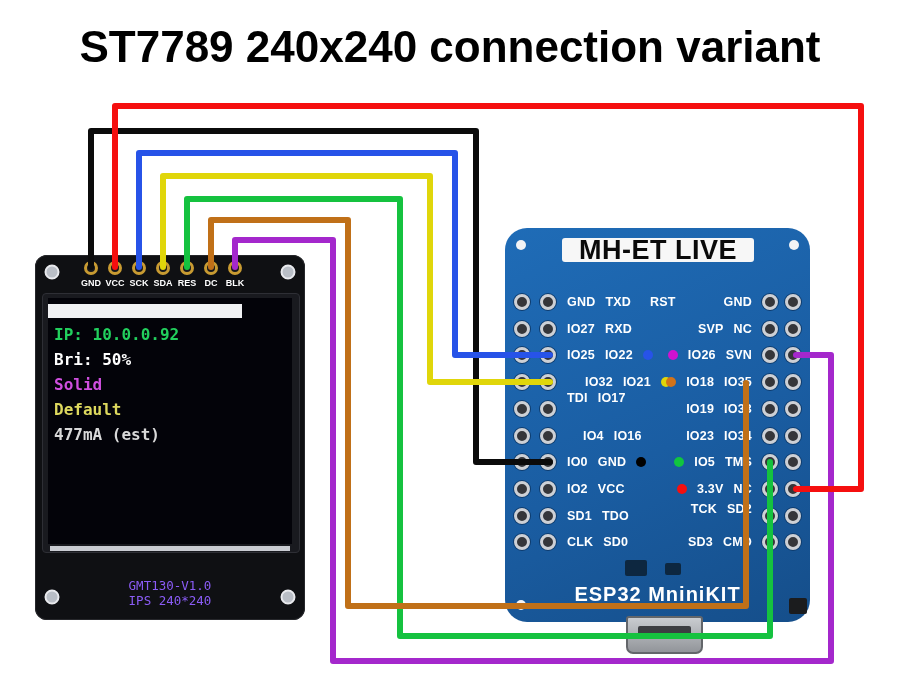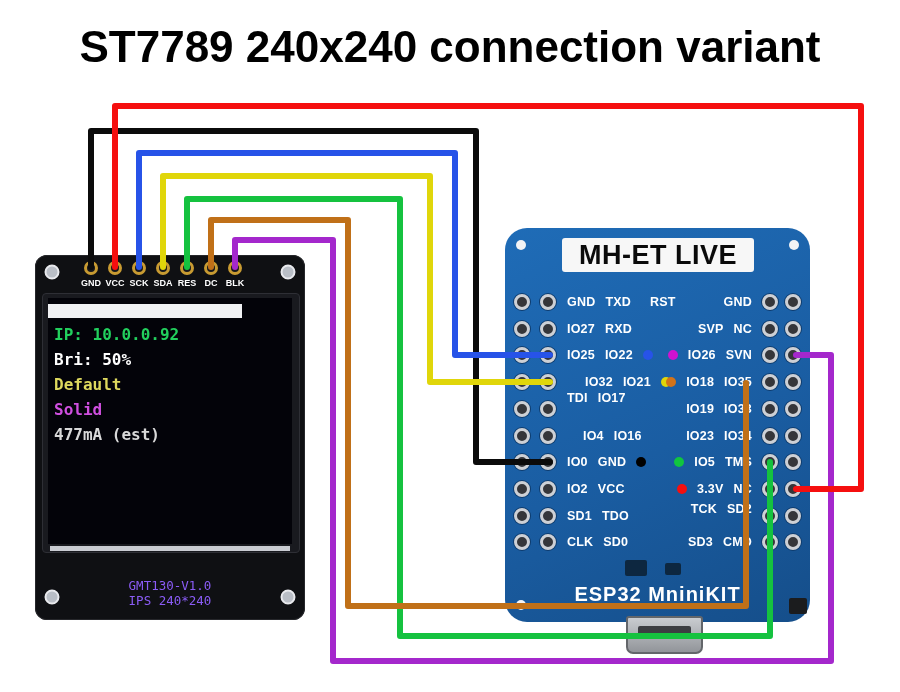--- a/index.html
+++ b/index.html
@@ -16,21 +16,21 @@
   .screen-frame{position:absolute;left:7px;top:38px;width:256px;height:258px;background:#191a1f;border-radius:4px;border:1px solid #2e2f35;}
   .screen{position:absolute;left:13px;top:43px;width:244px;height:246px;background:#030309;overflow:hidden;}
   .screen-bar{position:absolute;left:0;top:6px;width:194px;height:14px;background:#f0f1f3;}
   .screen-lines{position:absolute;left:6px;top:24px;right:16px;}
   .screen-line{font-family:"DejaVu Sans Mono",monospace;font-size:16px;font-weight:bold;line-height:25px;white-space:pre;}
   .glass-edge{position:absolute;left:15px;top:291px;width:240px;height:5px;background:#c9ccd2;}
   .display-foot{position:absolute;left:0;bottom:12px;width:100%;text-align:center;color:#8b5cf6;font-family:"DejaVu Sans Mono",monospace;font-size:12.5px;line-height:15px;}
 
   
   .esp32{position:absolute;left:505px;top:228px;width:305px;height:394px;background:linear-gradient(155deg,#1f6cb7 0%,#1a5da2 55%,#154e8a 100%);border-radius:22px;}
-  .brand{position:absolute;left:57px;top:10px;width:192px;height:34px;background:#f7f7f7;border-radius:3px;display:flex;align-items:center;justify-content:center;font-size:27px;font-weight:800;color:#0a0a0a;letter-spacing:0.5px;}
+  .brand{position:absolute;left:57px;top:10px;width:192px;height:24px;background:#f7f7f7;border-radius:3px;display:flex;align-items:center;justify-content:center;font-size:27px;font-weight:800;color:#0a0a0a;letter-spacing:0.5px;}
   .esp-mount{position:absolute;width:10px;height:10px;border-radius:50%;background:#f2f3f5;transform:translate(-50%,-50%);}
   .hole{position:absolute;width:10px;height:10px;border-radius:50%;background:#35363a;border:3px solid #cdd0d5;transform:translate(-50%,-50%);box-shadow:0 0 0 1px #0e3c6e;}
   .pin-row{position:absolute;display:flex;align-items:center;gap:10px;transform:translateY(-50%);color:#fff;font-weight:700;font-size:12.5px;letter-spacing:0.2px;}
   .pin-row.left{left:62px;}
   .pin-row.right{right:58px;}
   .dot{width:10px;height:10px;border-radius:50%;flex:0 0 auto;}
   .board-name{position:absolute;left:0;bottom:16px;width:100%;text-align:center;color:#fff;font-weight:800;font-size:20px;letter-spacing:1px;}
   .usb{position:absolute;left:121px;top:388px;width:73px;height:34px;background:linear-gradient(#c9ccd0,#92959a);border:2px solid #63666a;border-radius:3px 3px 7px 7px;}
   .usb-slot{position:absolute;left:10px;top:8px;right:10px;height:12px;background:#3c3e42;border-radius:2px;}
   .side-btn{position:absolute;left:284px;top:370px;width:18px;height:16px;background:#1b1c1e;border-radius:2px;}
@@ -43,22 +43,22 @@
 
 <div class="title">ST7789 240x240 connection variant</div>
 
 <div class="display">
   <div class="screen-frame"></div>
   <div class="screen">
     <div class="screen-bar"></div>
     <div class="screen-lines">
         <div class="screen-line" style="color: rgb(34, 207, 93);">IP: 10.0.0.92</div>
         <div class="screen-line" style="color: #ffffff;">Bri: 50%</div>
+        <div class="screen-line" style="color: rgb(207, 79, 223);">Solid</div>
         <div class="screen-line" style="color: rgb(222, 217, 94);">Default</div>
-        <div class="screen-line" style="color: rgb(207, 79, 223);">Solid</div>
         <div class="screen-line" style="color: rgb(217, 217, 217);">477mA (est)</div>
       </div>
   </div>
   <div class="glass-edge"></div>
   <div class="display-foot">
     <div>GMT130-V1.0</div>
     <div>IPS 240*240</div>
   </div>
 <div class="mount-hole" style="left: 17px; top: 17px;"></div>
     <div class="mount-hole" style="left: 253px; top: 17px;"></div>

